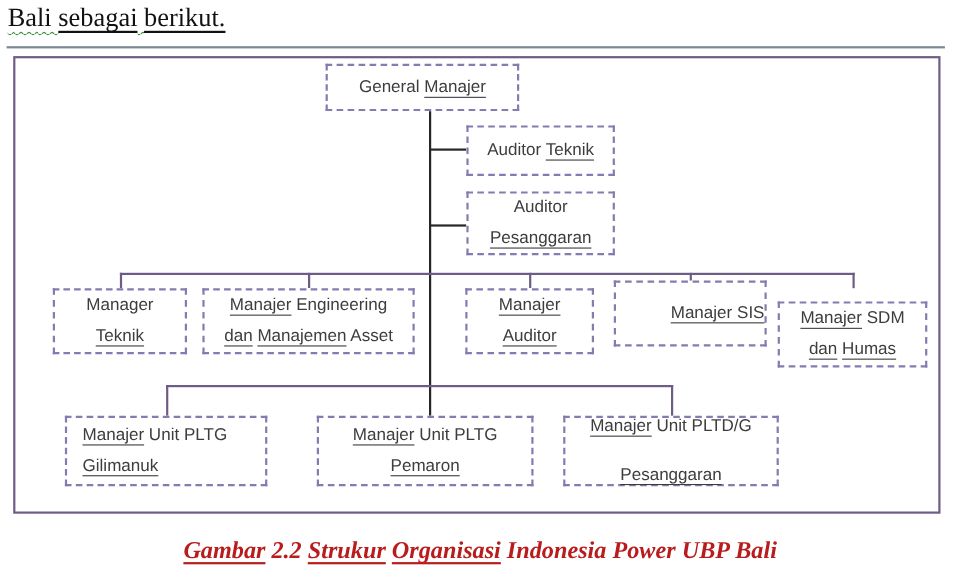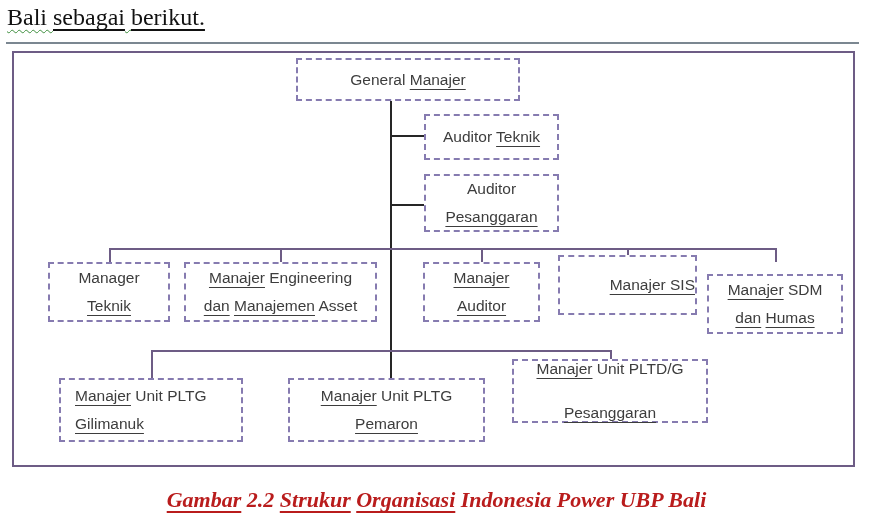--- a/index.html
+++ b/index.html
@@ -63,21 +63,21 @@
     <div class="cline" style="left:95px;top:195px;width:2px;height:14px;"></div>
     <div class="cline" style="left:266px;top:195px;width:2px;height:14px;"></div>
     <div class="cline" style="left:467px;top:195px;width:2px;height:14px;"></div>
     <div class="cline" style="left:613px;top:195px;width:2px;height:14px;"></div>
     <div class="cline" style="left:761px;top:195px;width:2px;height:14px;"></div>
 
     <div class="cline" style="left:137px;top:297px;width:461px;height:2px;"></div>
     <div class="cline" style="left:137px;top:297px;width:2px;height:28px;"></div>
     <div class="cline" style="left:596px;top:297px;width:2px;height:28px;"></div>
 
-    <div class="node" style="left:282px;top:5px;width:224px;height:43px;">
+    <div class="node" style="left:282px;top:5px;width:176px;height:43px;">
       <div><span>General </span><span class="sq sq-red">Manajer</span></div>
     </div>
 
     <div class="node" style="left:410px;top:61px;width:135px;height:46px;">
       <div><span>Auditor </span><span class="sq sq-red">Teknik</span></div>
     </div>
     <div class="node" style="left:410px;top:121px;width:135px;height:58px;">
       <div><span>Auditor</span></div>
       <div><span class="sq sq-red">Pesanggaran</span></div>
     </div>
@@ -103,21 +103,21 @@
     </div>
 
     <div class="node left-align" style="left:45px;top:325px;width:184px;height:64px;">
       <div><span class="sq sq-red">Manajer</span><span> Unit PLTG</span></div>
       <div><span class="sq sq-red">Gilimanuk</span></div>
     </div>
     <div class="node" style="left:274px;top:325px;width:197px;height:64px;">
       <div><span class="sq sq-red">Manajer</span><span> Unit PLTG</span></div>
       <div><span class="sq sq-red">Pemaron</span></div>
     </div>
-    <div class="node" style="left:498px;top:306px;width:196px;height:64px;gap:16px;">
+    <div class="node" style="left:498px;top:325px;width:196px;height:64px;gap:16px;">
       <div><span class="sq sq-red">Manajer</span><span> Unit PLTD/G</span></div>
       <div><span class="sq sq-red">Pesanggaran</span></div>
     </div>
 
   </div>
 
   <p class="caption"><span class="sq sq-red">Gambar</span><span> 2.2 </span><span class="sq sq-red">Strukur</span><span> </span><span class="sq sq-red">Organisasi</span><span> Indonesia Power UBP Bali</span></p>
 
 </div>
 

